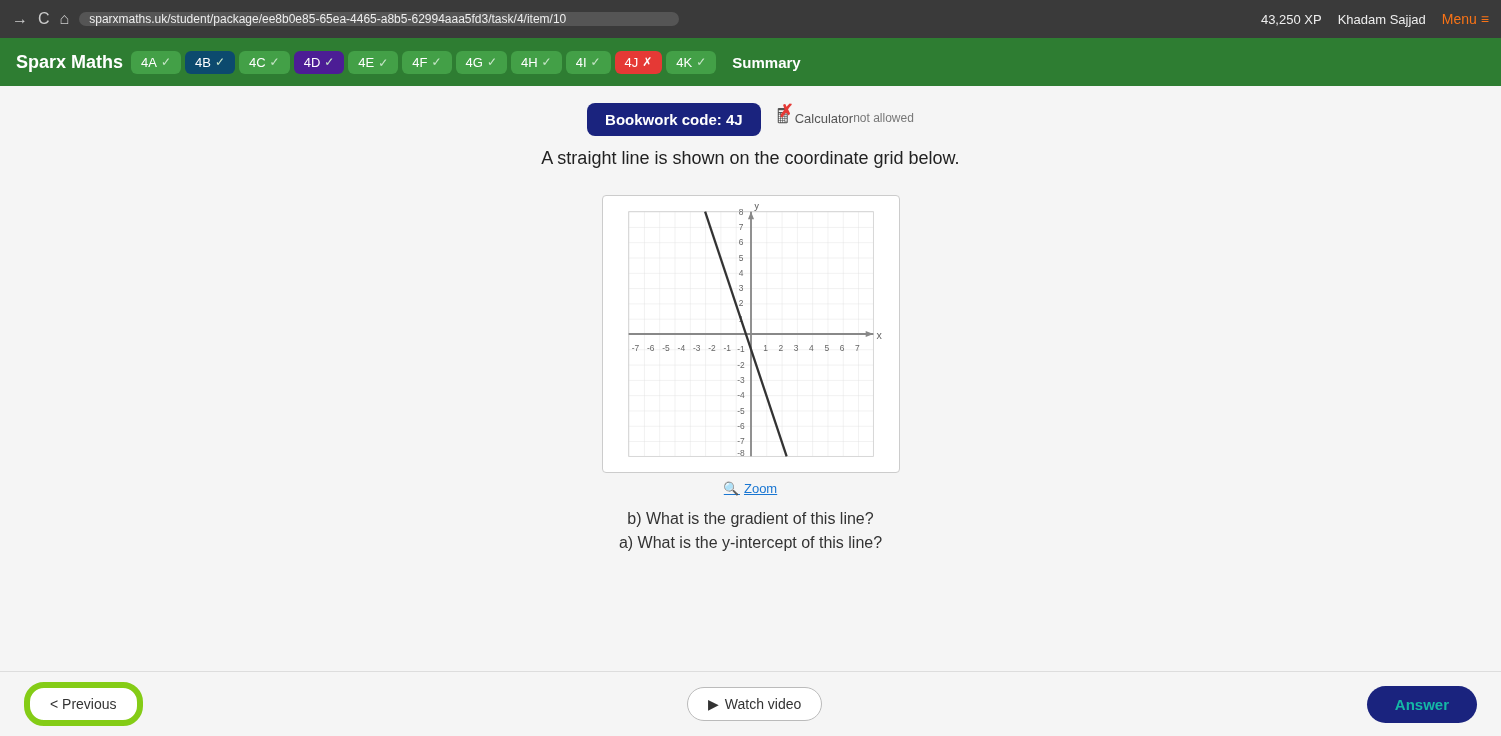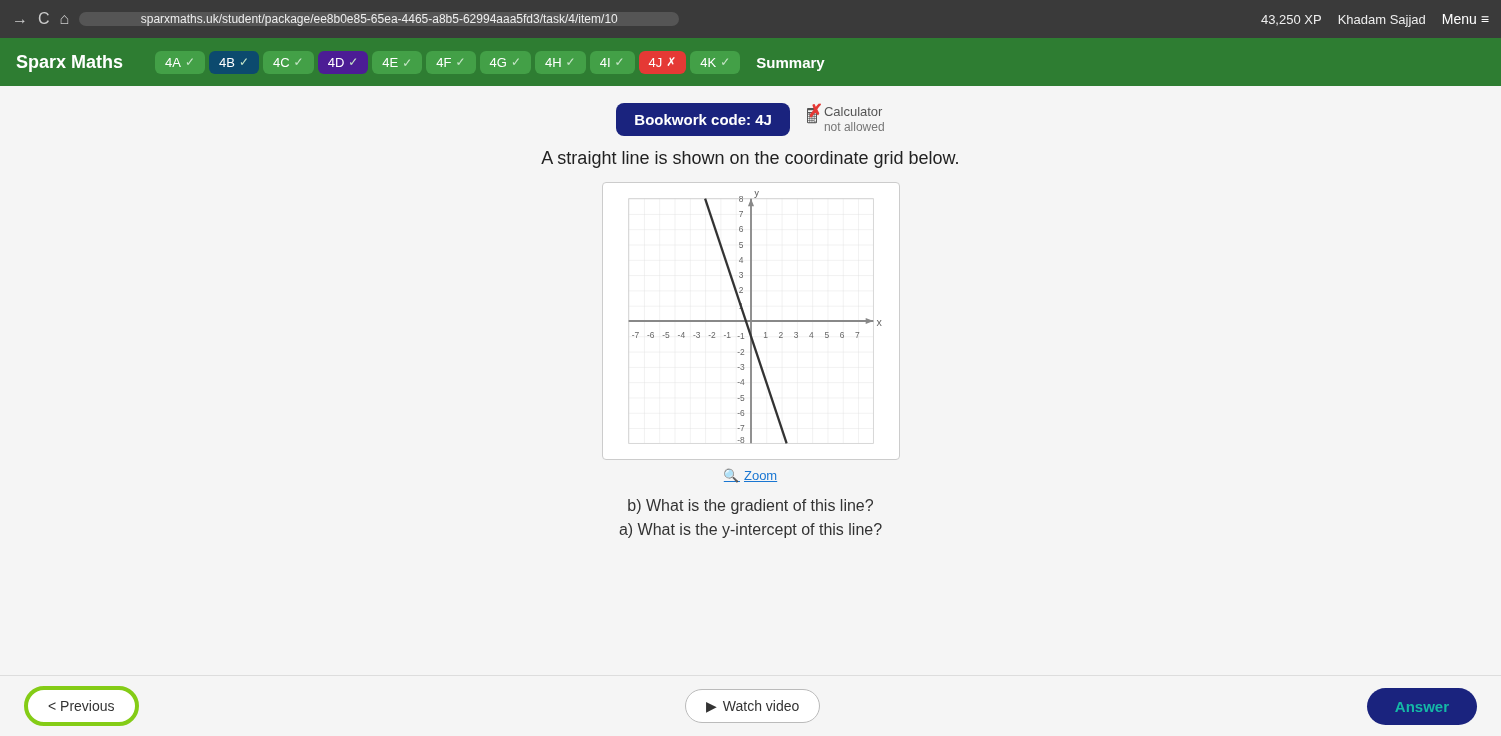--- a/index.html
+++ b/index.html
@@ -21,32 +21,31 @@
       border: none;
     }
     .browser-url {
       background: #555;
       color: #eee;
       font-size: 12px;
       padding: 0 10px;
       border-radius: 12px;
       flex: 1;
       max-width: 600px;
-      text-align: center;
     }
     .browser-right {
       margin-left: auto;
       color: #eee;
       font-size: 13px;
       display: flex;
       align-items: center;
       gap: 16px;
     }
     .menu-btn {
-      color: #ffffff;
+      color: #f97316;
       font-size: 14px;
       cursor: pointer;
       display: flex;
       align-items: center;
       gap: 4px;
     }
 
     .app-container {
       background: #f0f4f8;
       width: 100%;
@@ -60,21 +59,21 @@
       height: 48px;
       display: flex;
       align-items: center;
       padding: 0 16px;
       gap: 0;
     }
     .logo {
       color: white;
       font-size: 18px;
       font-weight: bold;
-      margin-right: 32px;
+      margin-right: 8px;
     }
 
     .tabs-row {
       display: flex;
       align-items: center;
       gap: 4px;
       flex-wrap: nowrap;
     }
     .tab {
       background: #43a047;
@@ -138,21 +137,21 @@
     }
     .calc-x-overlay {
       color: #e53935;
       font-size: 14px;
       font-weight: bold;
     }
 
     .question-text {
       font-size: 18px;
       color: #222;
-      margin-bottom: 13px;
+      margin-bottom: 26px;
       text-align: left;
     }
 
     .graph-container {
       background: white;
       border: 1px solid #ccc;
       border-radius: 4px;
       padding: 8px;
       margin-bottom: 8px;
       position: relative;
@@ -180,21 +179,21 @@
     .bottom-bar {
       display: flex;
       align-items: center;
       justify-content: space-between;
       padding: 10px 24px;
       background: #f5f5f5;
       border-top: 1px solid #ddd;
     }
     .prev-btn {
       background: white;
-      border: 4px solid #84cc16;
+      border: 6px solid #84cc16;
       border-radius: 20px;
       padding: 8px 20px;
       font-size: 14px;
       cursor: pointer;
       color: #333;
     }
     .watch-video-btn {
       background: white;
       border: 1px solid #bbb;
       border-radius: 20px;
@@ -295,21 +294,21 @@
 
   <div class="main-content">
 
     <div class="bookwork-row">
       <div class="bookwork-badge">Bookwork code: 4J</div>
       <div class="calculator-info">
         <span class="calc-icon">
           <span style="font-size:20px;">🖩</span>
           <span class="calc-x-overlay" style="position:absolute;top:-2px;left:2px;font-size:18px;font-weight:bold;">✗</span>
         </span>
-        <div style="display:flex;flex-direction:column;line-height:1.2;">
+        <div style="display:flex;flex-direction:row;line-height:1.2;">
           <span style="font-size:13px;color:#555;">Calculator</span>
           <span style="font-size:12px;color:#777;">not allowed</span>
         </div>
       </div>
     </div>
 
     <div class="question-text">A straight line is shown on the coordinate grid below.</div>
 
     <div class="graph-container">
       <svg class="graph" width="280" height="260" viewBox="-8.5 -8.5 17 17">

